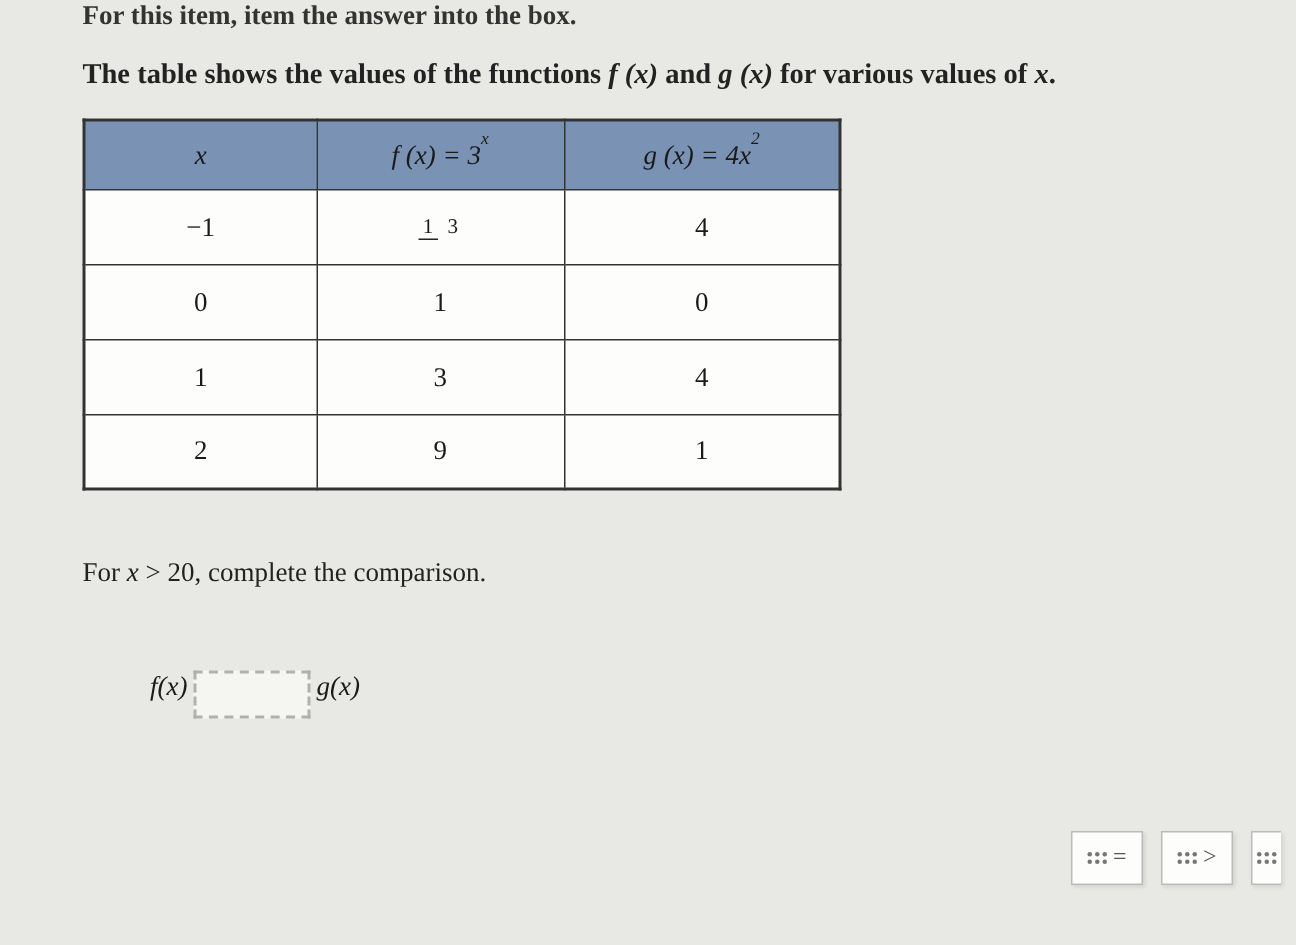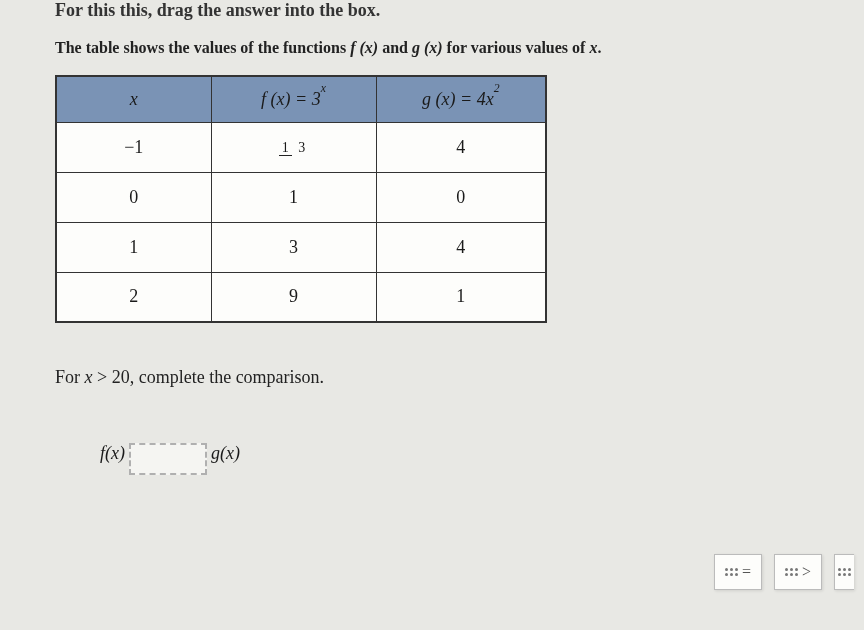--- a/index.html
+++ b/index.html
@@ -6,21 +6,21 @@
     body {
       font-family: 'Times New Roman', Times, serif;
       background: #e8e8e4;
       width: 864px;
       height: 630px;
       padding: 0 55px;
       color: #1a1a1a;
       position: relative;
     }
     .instruction { font-size: 18px; font-weight: bold; margin-top: 0; color: #333; }
-    .description { font-size: 16px; font-weight: bold; margin-top: 18px; color: #222; }
+    .description { font-size: 19px; font-weight: bold; margin-top: 18px; color: #222; }
     .math-i { font-style: italic; font-family: 'Times New Roman', serif; }
     .func-table {
       border-collapse: collapse;
       margin-top: 18px;
       border: 2px solid #333;
       background: #fdfdfb;
     }
     .func-table th, .func-table td {
       border: 1px solid #333;
       text-align: center;
@@ -29,21 +29,21 @@
       font-size: 18px;
     }
     .func-table th {
       background: #7a93b5;
       font-weight: normal;
       font-style: italic;
       height: 46px;
     }
     .col-x { width: 155px; }
     .col-f { width: 165px; }
-    .col-g { width: 170px; }
+    .col-g { width: 184px; }
     sup { font-size: 0.65em; position: relative; top: -0.5em; }
     .frac {
       display: inline-block;
       text-align: center;
       font-size: 14px;
       line-height: 1;
       vertical-align: middle;
     }
     .frac .num { border-bottom: 1px solid #222; padding: 0 3px; }
     .frac .den { padding: 0 3px; }
@@ -88,21 +88,21 @@
       grid-template-columns: repeat(3, 3px);
       grid-template-rows: repeat(2, 3px);
       gap: 2px;
     }
     .grip span { width: 3px; height: 3px; background: #777; border-radius: 50%; }
     .tile-symbol { font-family: 'Times New Roman', serif; }
   </style>
 </head>
 <body>
 
-<p class="instruction">For this this, drag the answer into the box.</p>
+<p class="instruction">For this item, item the answer into the box.</p>
 
 <p class="description">
   <span>The table shows the values of the functions </span>
   <span class="math-i">f (x)</span>
   <span> and </span>
   <span class="math-i">g (x)</span>
   <span> for various values of </span>
   <span class="math-i">x</span><span>.</span>
 </p>
 

